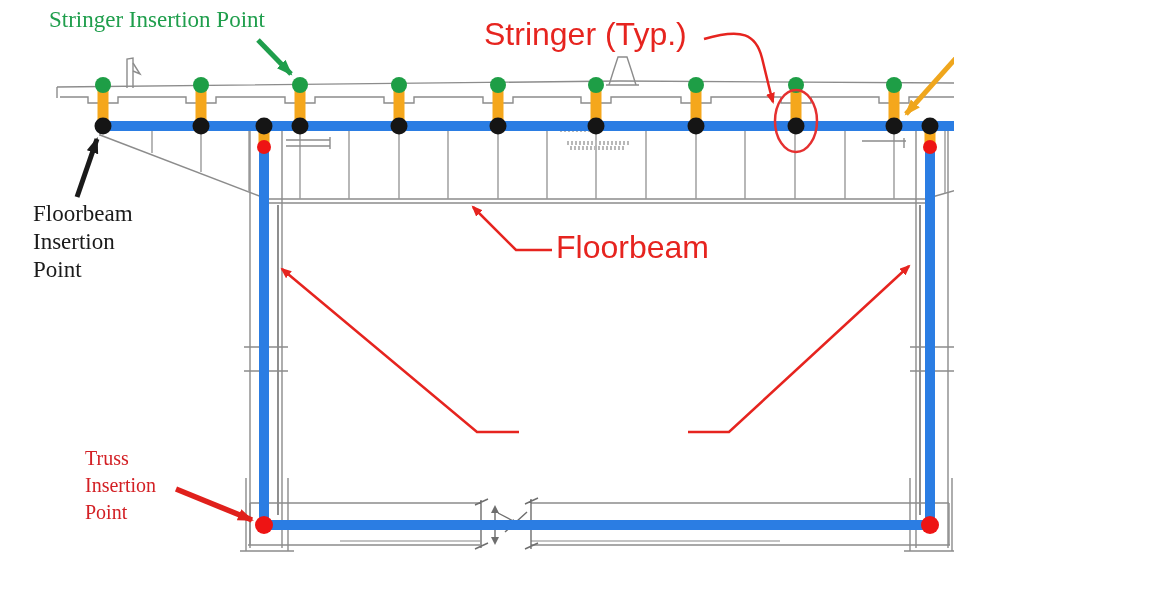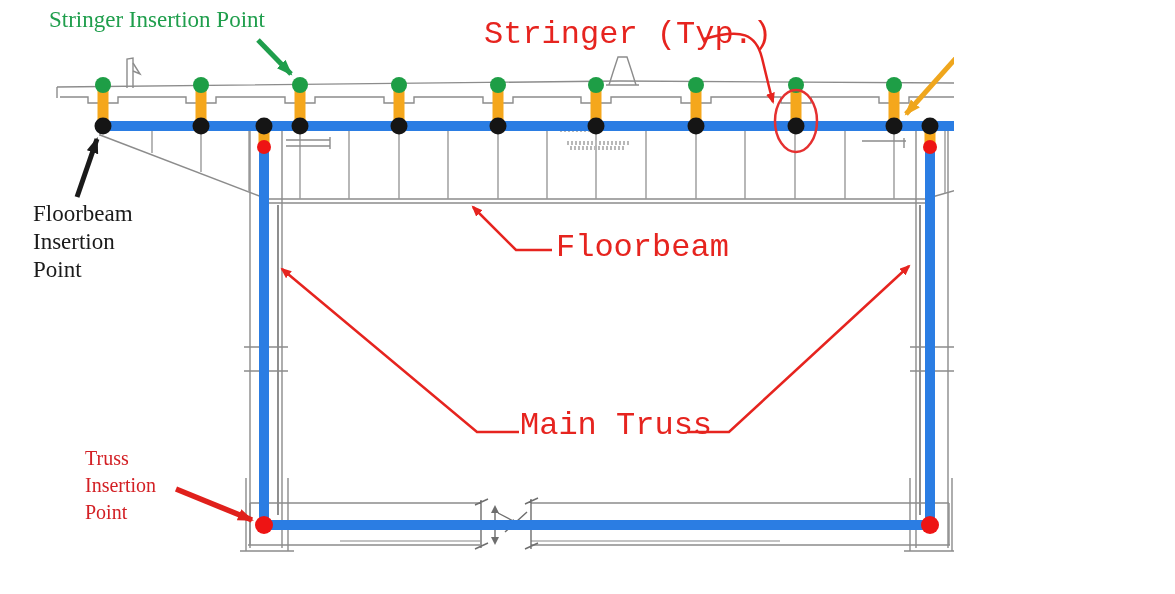--- a/index.html
+++ b/index.html
@@ -1,20 +1,20 @@
 <!DOCTYPE html>
 <html><head>
 <meta charset="utf-8">
 <style>
   html,body{margin:0;padding:0;background:#ffffff;}
   .stage{position:relative;width:954px;height:594px;background:#ffffff;overflow:hidden;}
   .stage svg{position:absolute;left:0;top:0;}
   .lbl{position:absolute;white-space:nowrap;}
   .serif{font-family:"Liberation Serif","DejaVu Serif",serif;}
-  .sans{font-family:Liberation Mono, monospace;}
+  .sans{font-family:Liberation Sans, sans-serif;}
   .lbl span{display:block;}
   #lbl-sip{left:49px;top:7px;font-size:23px;color:#1F9E4C;}
   #lbl-styp{left:484px;top:16px;font-size:32px;color:#E6241F;}
   #lbl-link{left:966px;top:19px;font-size:23px;color:#EFA61D;}
   #lbl-fip{left:33px;top:200px;font-size:23px;line-height:28px;color:#1a1a1a;}
   #lbl-fb{left:556px;top:229px;font-size:32px;color:#E6241F;}
   #lbl-mt{left:520px;top:407px;font-size:32px;color:#E6241F;}
   #lbl-tip{left:85px;top:445px;font-size:20px;line-height:27px;color:#D32025;}
 </style>
 </head>
@@ -159,20 +159,19 @@
 
 <div id="lbl-sip" class="lbl serif">Stringer Insertion Point</div>
 <div id="lbl-styp" class="lbl sans">Stringer (Typ.)</div>
 <div id="lbl-link" class="lbl serif">Link</div>
 <div id="lbl-fip" class="lbl serif">
   <span>Floorbeam</span>
   <span>Insertion</span>
   <span>Point</span>
 </div>
 <div id="lbl-fb" class="lbl sans">Floorbeam</div>
-<div id="lbl-mt" class="lbl sans">Main Truss</div>
 <div id="lbl-tip" class="lbl serif">
   <span>Truss</span>
   <span>Insertion</span>
   <span>Point</span>
 </div>
 
 </div>
 
 </body></html>

